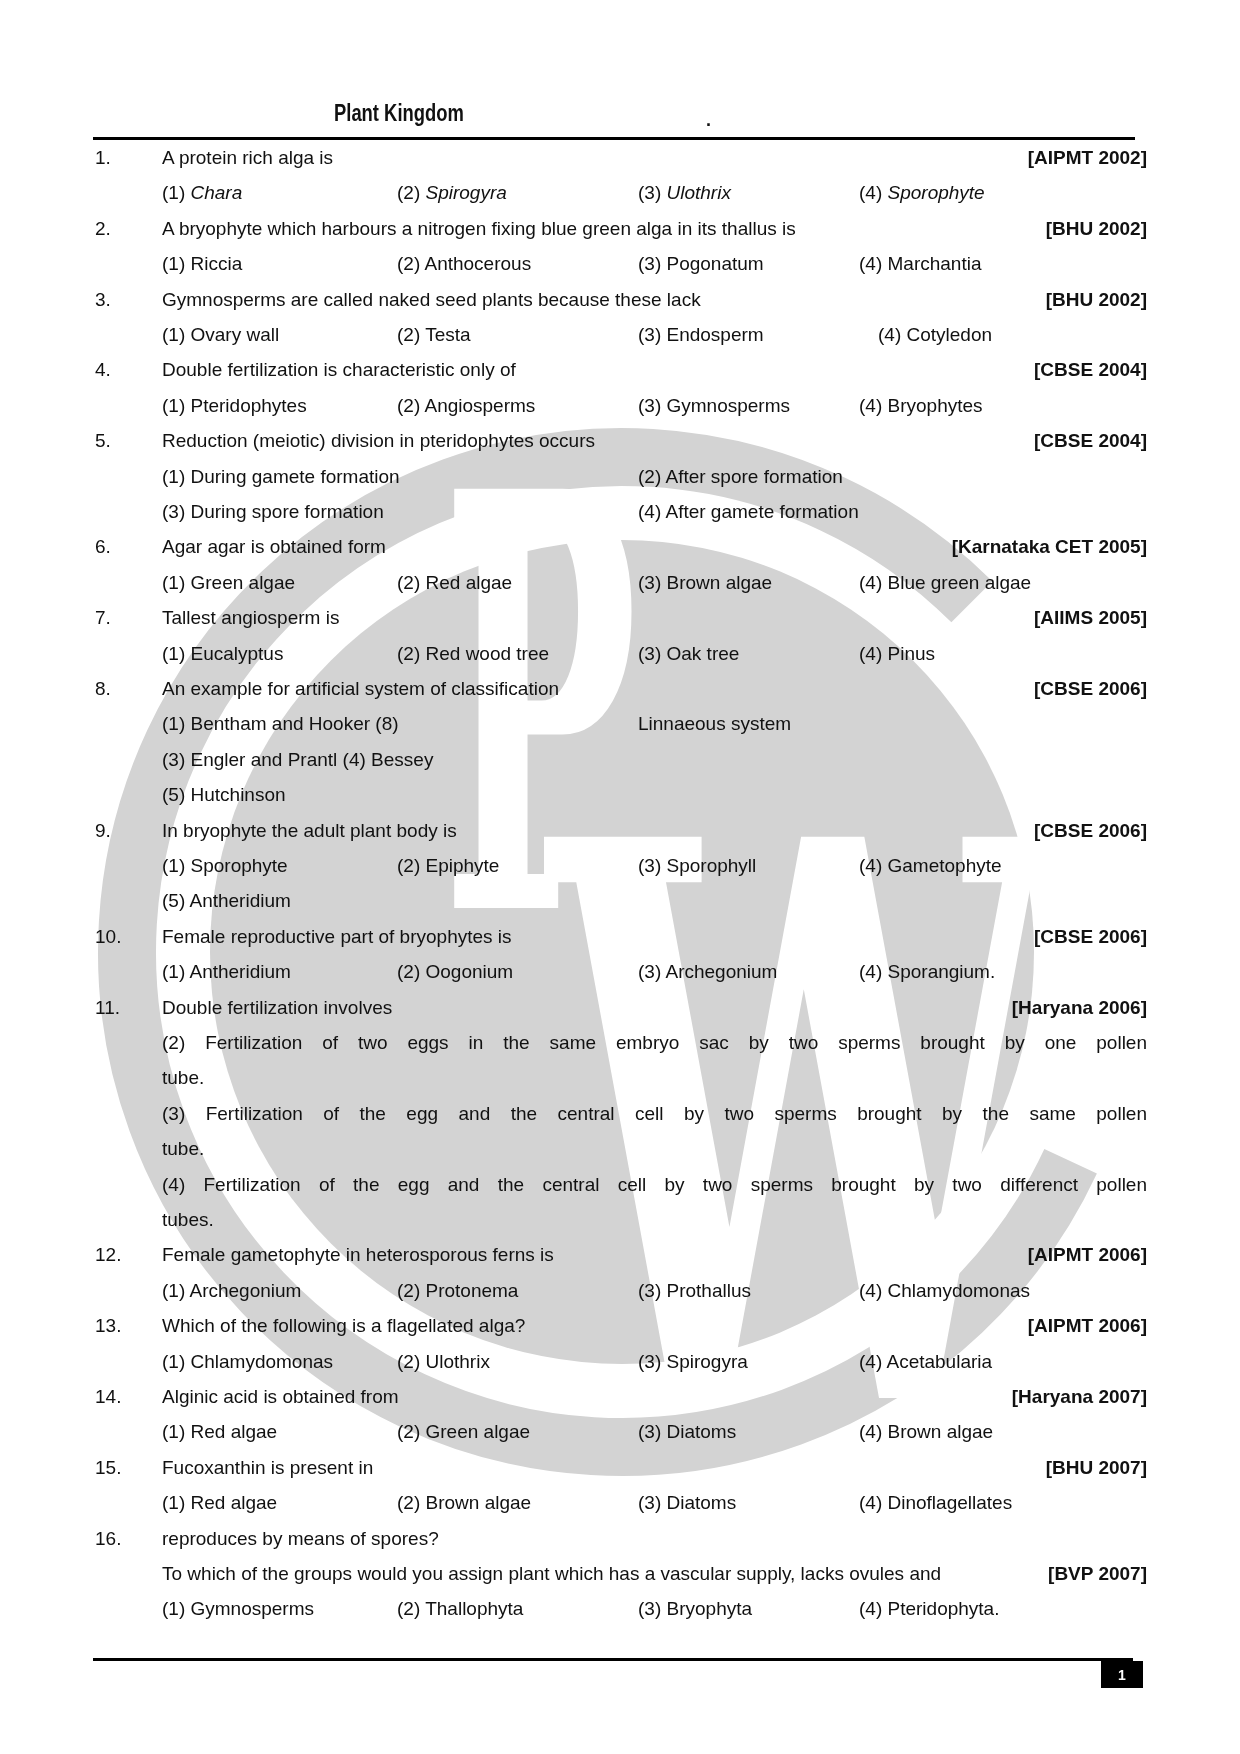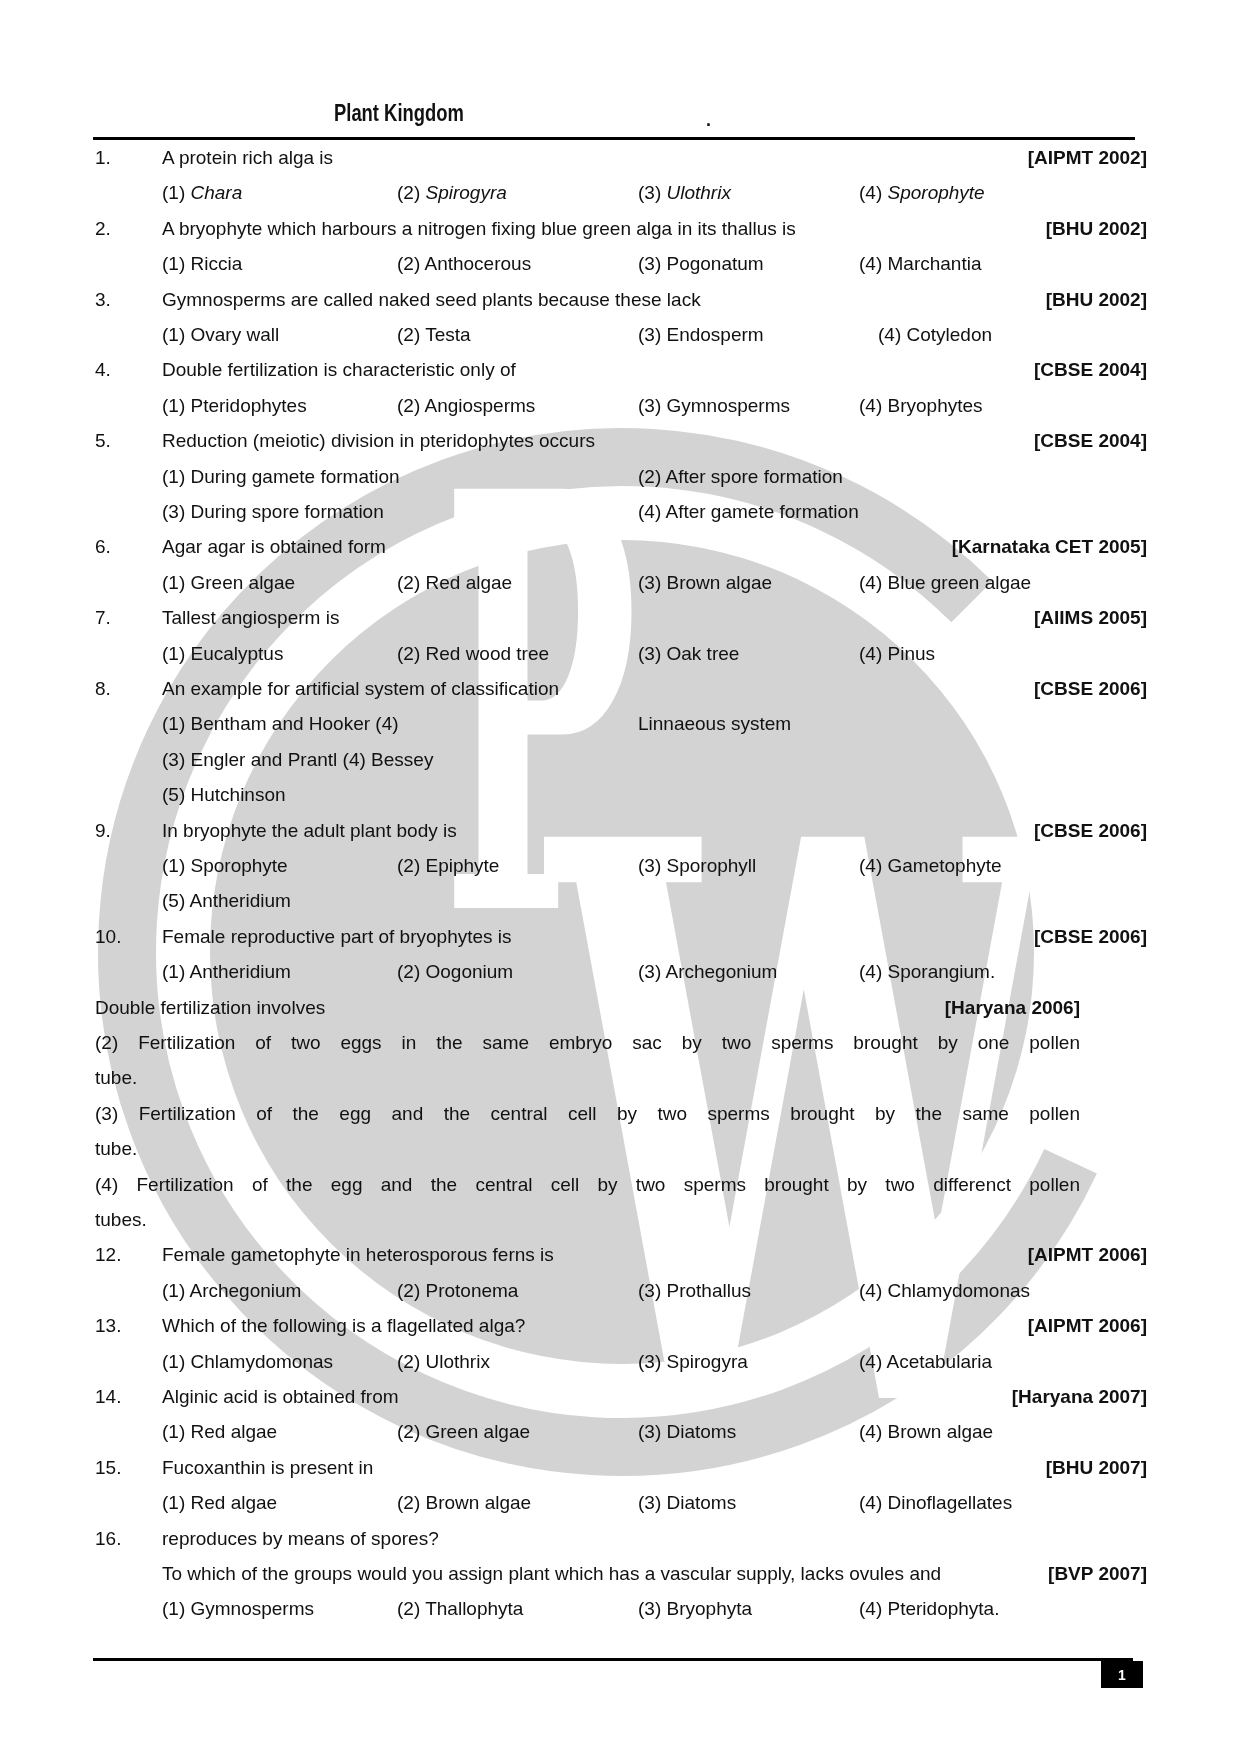--- a/index.html
+++ b/index.html
@@ -168,21 +168,21 @@
         </div>
       </div>
       <div class="q">
         <div class="q-num">8.</div>
         <div class="q-body">
           <div class="q-head">
             <div class="q-line">An example for artificial system of classification</div>
             <div class="q-tag">[CBSE 2006]</div>
           </div>
           <div class="opt-row">
-            <span class="opt" style="left: 0px;"><span>(1) </span><span class="">Bentham and Hooker (4)</span></span>
+            <span class="opt" style="left: 0px;"><span>(1) </span><span class="">Bentham and Hooker (8)</span></span>
             <span class="opt" style="left: 476px;"><span class="">Linnaeous system</span></span>
           </div>
           <div class="opt-row">
             <span class="opt" style="left: 0px;"><span>(3) </span><span class="">Engler and Prantl (4) Bessey</span></span>
           </div>
           <div class="opt-row">
             <span class="opt" style="left: 0px;"><span>(5) </span><span class="">Hutchinson</span></span>
           </div>
         </div>
       </div>
@@ -213,20 +213,21 @@
           </div>
           <div class="opt-row">
             <span class="opt" style="left: 0px;"><span>(1) </span><span class="">Antheridium</span></span>
             <span class="opt" style="left: 235px;"><span>(2) </span><span class="">Oogonium</span></span>
             <span class="opt" style="left: 476px;"><span>(3) </span><span class="">Archegonium</span></span>
             <span class="opt" style="left: 697px;"><span>(4) </span><span class="">Sporangium.</span></span>
           </div>
         </div>
       </div>
       <div class="q">
+        <div class="q-num">11.</div>
         <div class="q-body">
           <div class="q-head">
             <div class="q-line">Double fertilization involves</div>
             <div class="q-tag">[Haryana 2006]</div>
           </div>
           <div class="opt-block">
             <div class="opt-block-line justify-full">(2) Fertilization of two eggs in the same embryo sac by two sperms brought by one pollen</div>
             <div class="opt-block-line">tube.</div>
           </div>
           <div class="opt-block">

